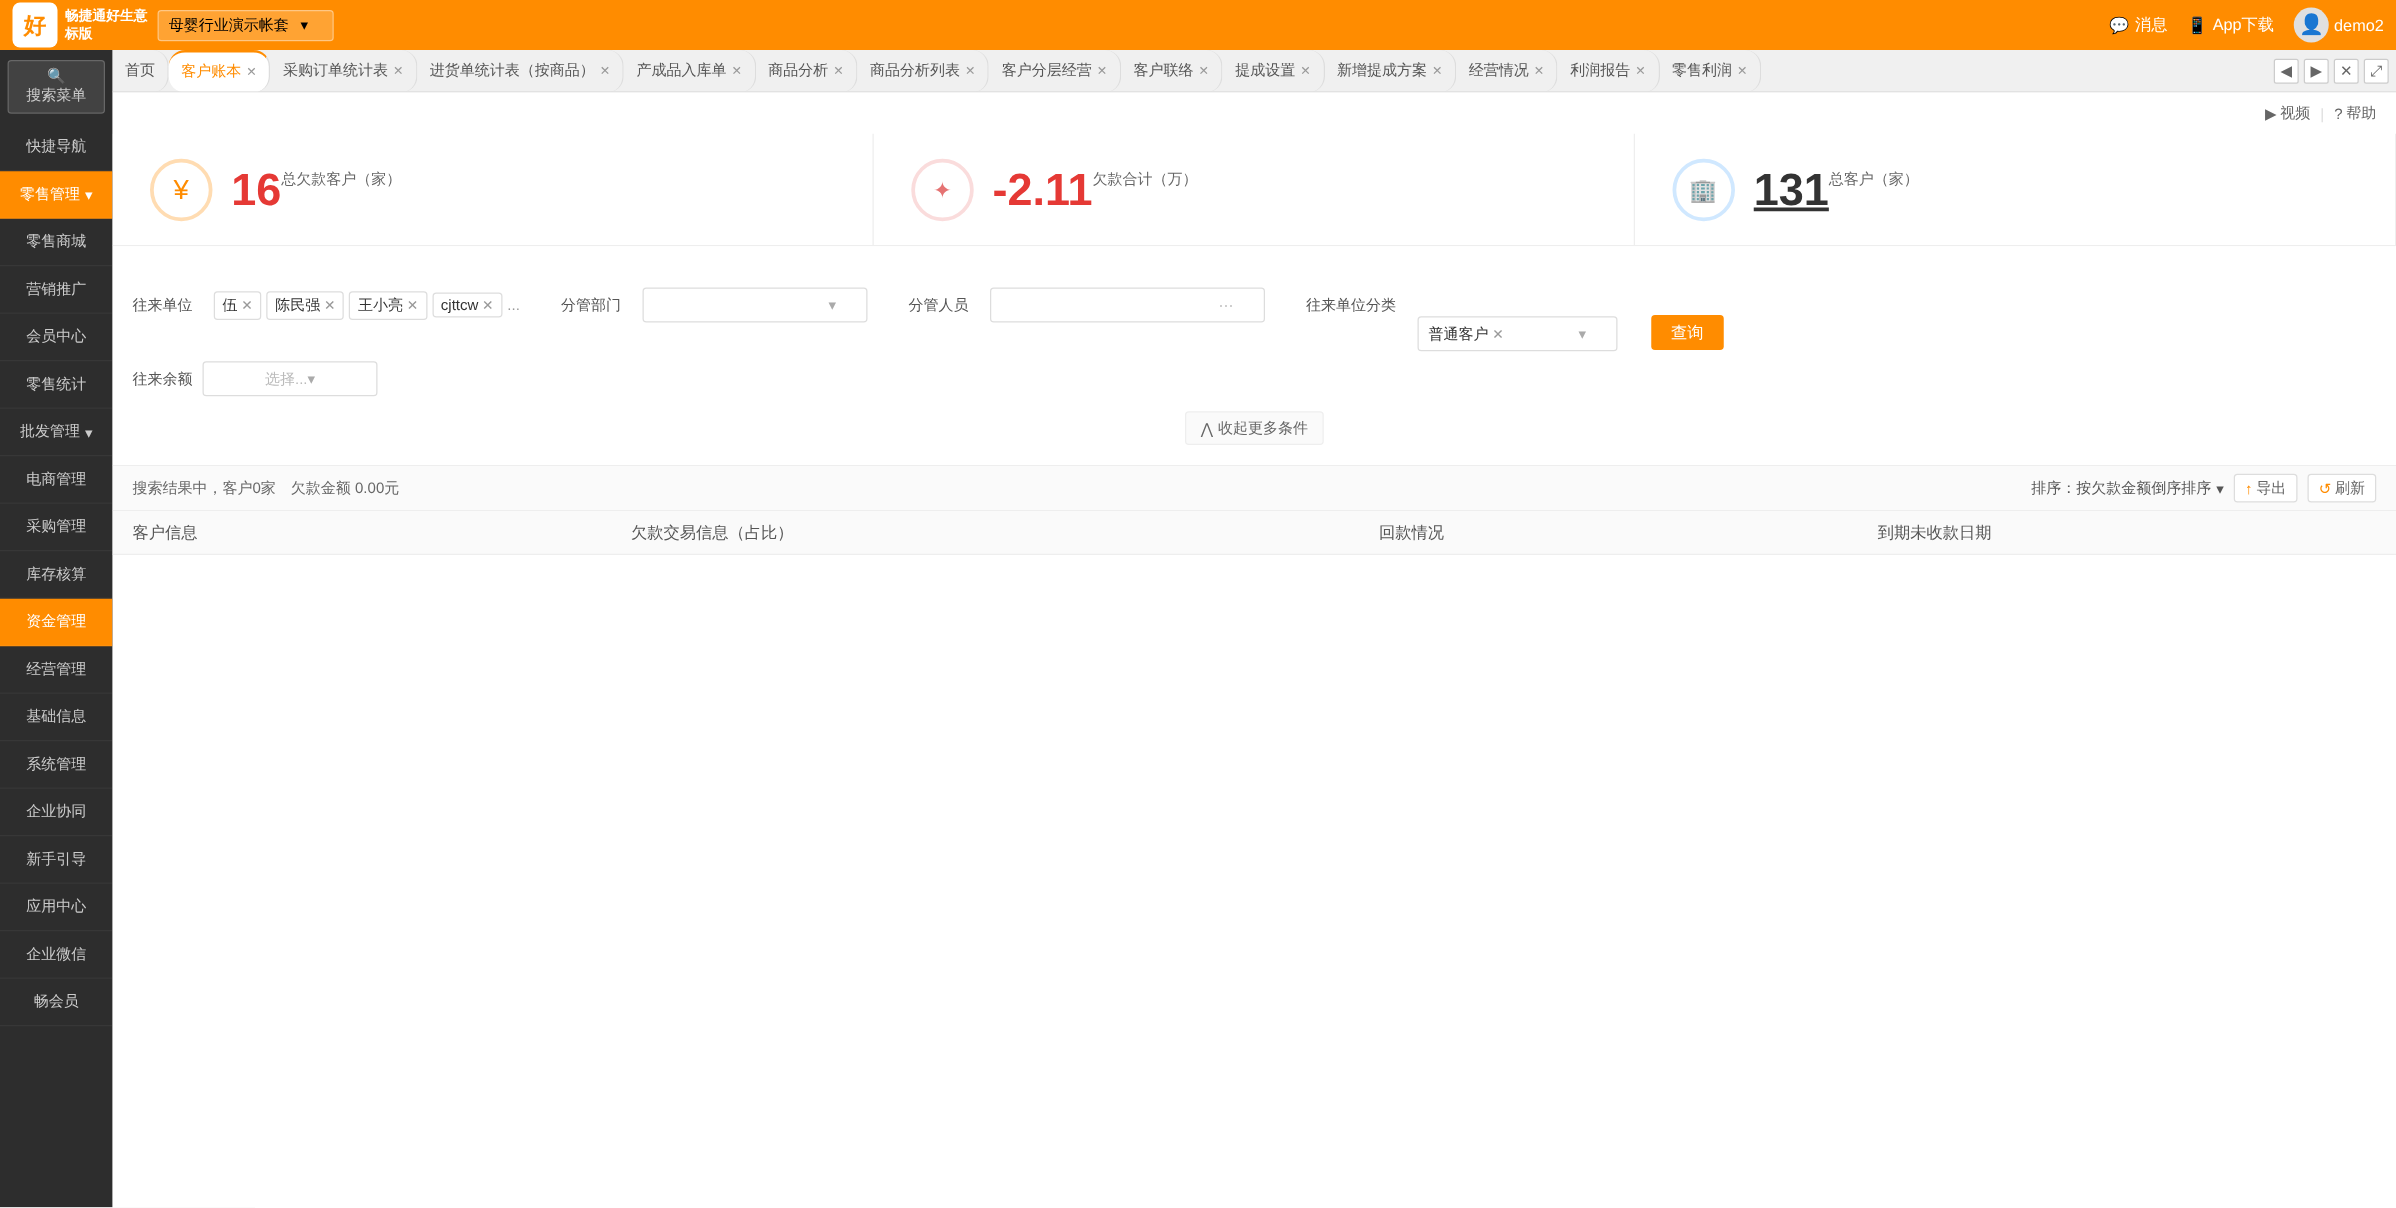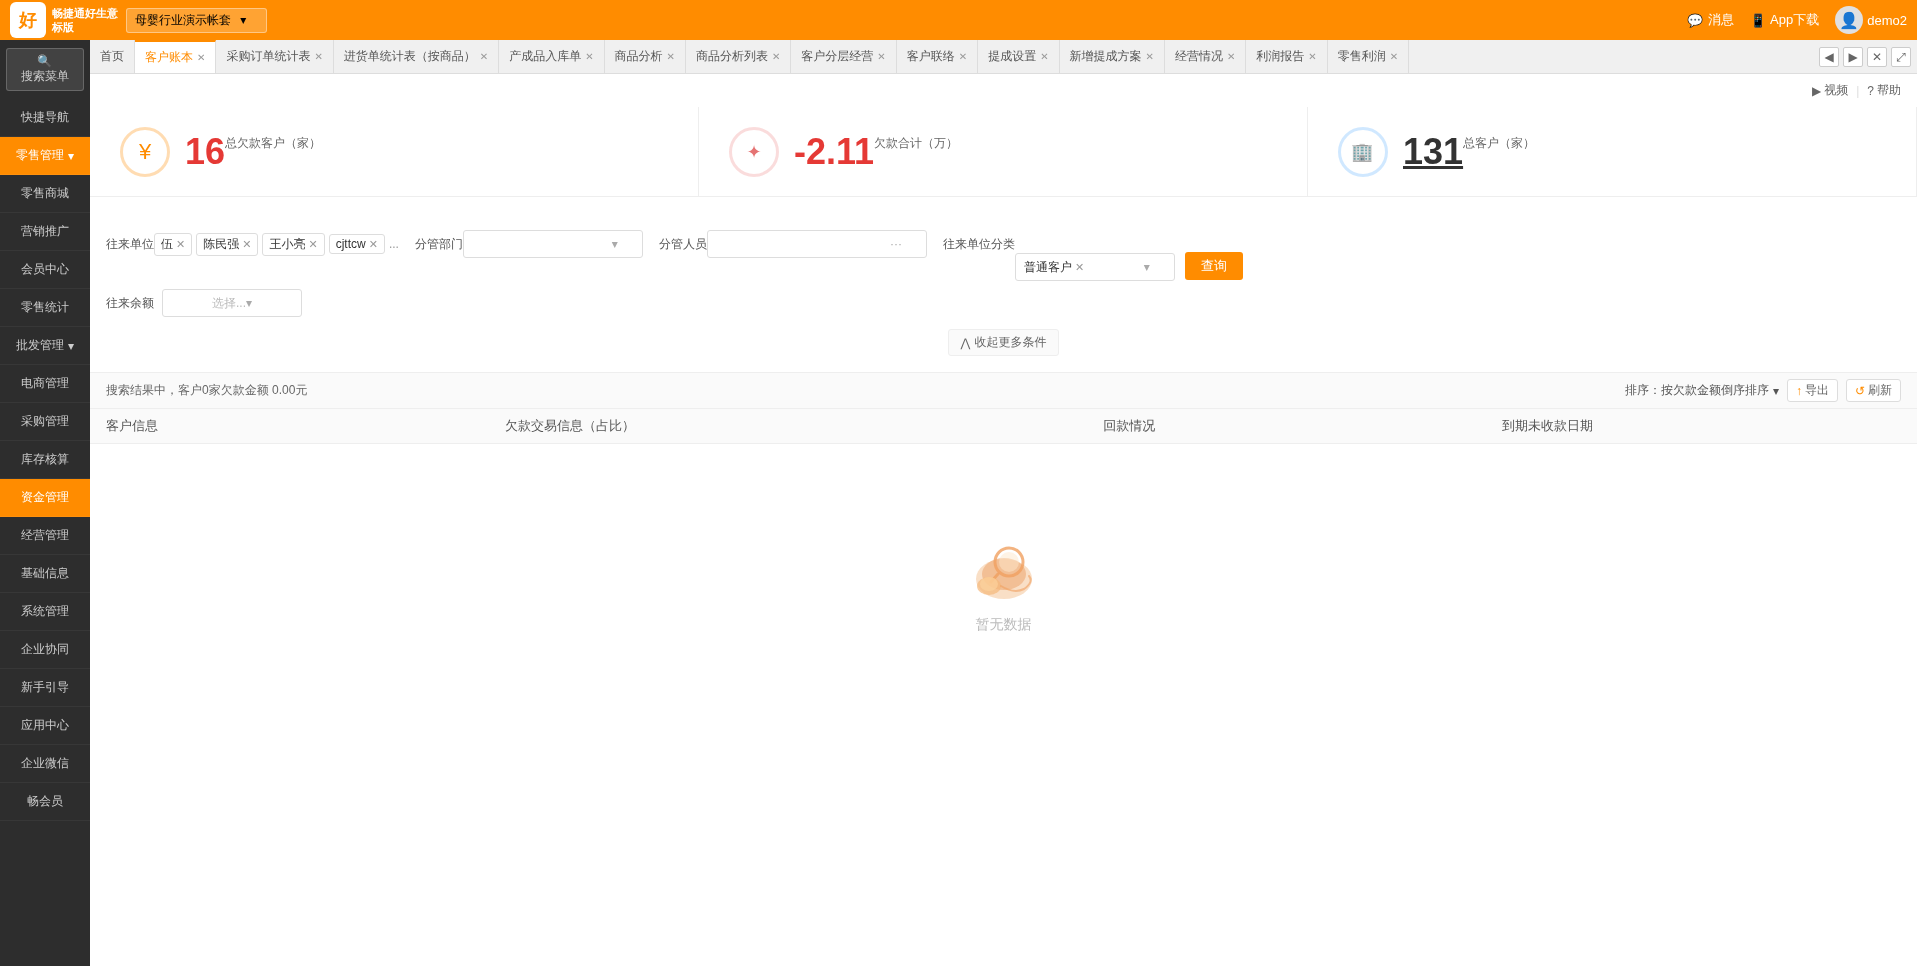--- a/index.html
+++ b/index.html
@@ -23,42 +23,42 @@
     
     .sidebar { width: 90px; background: #2d2d2d; display: flex; flex-direction: column; flex-shrink: 0; overflow-y: auto; }
     .sidebar-search { padding: 8px 6px; }
     .sidebar-search-btn { width: 100%; background: rgba(255,255,255,0.1); border: 1px solid rgba(255,255,255,0.2); border-radius: 3px; color: #ccc; padding: 5px; font-size: 12px; cursor: pointer; text-align: center; }
     .sidebar-item { padding: 10px 6px; text-align: center; color: #ccc; font-size: 12px; cursor: pointer; border-bottom: 1px solid rgba(255,255,255,0.05); }
     .sidebar-item.active { background: #ff8c00; color: white; }
 
     
     .content-area { flex: 1; display: flex; flex-direction: column; overflow: hidden; }
     .tab-bar { background: #f0f0f0; display: flex; align-items: center; height: 34px; border-bottom: 1px solid #ddd; overflow: hidden; flex-shrink: 0; }
-    .tab { display: flex; align-items: center; padding: 0 10px; height: 34px; font-size: 12px; cursor: pointer; border-right: 1px solid #ddd; white-space: nowrap; gap: 4px; color: #555; }
+    .tab { display: flex; align-items: center; padding: 0 10px; height: 34px; font-size: 12px; cursor: pointer; border-right: 1px solid #ddd; white-space: nowrap; gap: 4px; color: #555; border-radius: 13px; }
     .tab.active { background: white; color: #ff8c00; border-top: 2px solid #ff8c00; }
     .tab .close-x { color: #999; font-size: 10px; cursor: pointer; }
     .tab-actions { margin-left: auto; display: flex; align-items: center; gap: 4px; padding: 0 6px; }
     .tab-action-btn { width: 20px; height: 20px; display: flex; align-items: center; justify-content: center; cursor: pointer; color: #666; font-size: 12px; border: 1px solid #ccc; border-radius: 2px; background: white; }
 
     
     .page-content { flex: 1; overflow-y: auto; background: white; }
 
     
     .stats-row { display: flex; background: white; border-bottom: 1px solid #eee; height: 90px; }
     .stat-card { flex: 1; display: flex; align-items: center; padding: 15px 30px; border-right: 1px solid #eee; position: relative; }
     .stat-value { font-size: 36px; font-weight: bold; }
     .stat-value.red { color: #e53935; }
     .stat-value.dark { color: #333; text-decoration: underline; }
     .stat-label { font-size: 12px; color: #666; margin-top: 4px; }
     .stat-text { display: flex; flex-direction: row; }
     .top-right-links { display: flex; align-items: center; gap: 8px; padding: 8px 16px; justify-content: flex-end; font-size: 12px; color: #666; }
 
     
     .filter-area { background: white; padding: 10px 16px; border-bottom: 1px solid #eee; }
-    .filter-row { display: flex; align-items: center; gap: 0; margin-bottom: 8px; flex-wrap: wrap; }
+    .filter-row { display: flex; align-items: center; gap: 17px; margin-bottom: 8px; flex-wrap: wrap; }
     .filter-label { font-size: 12px; color: #555; white-space: nowrap; }
     .filter-tags { display: flex; gap: 4px; flex-wrap: wrap; align-items: center; }
     .tag { background: #fff; border: 1px solid #ddd; border-radius: 3px; padding: 2px 6px; font-size: 12px; display: flex; align-items: center; gap: 3px; color: #333; }
     .tag .remove { color: #999; cursor: pointer; font-size: 11px; }
     .filter-more { color: #999; cursor: pointer; font-size: 12px; }
     .filter-select { border: 1px solid #ddd; border-radius: 3px; padding: 3px 24px 3px 8px; font-size: 12px; min-width: 140px; height: 28px; cursor: pointer; background: white; position: relative; display: flex; align-items: center; justify-content: space-between; }
     .filter-input { border: 1px solid #ddd; border-radius: 3px; padding: 3px 8px; font-size: 12px; min-width: 140px; height: 28px; color: #999; display: flex; align-items: center; justify-content: center; cursor: pointer; }
     .collapse-btn { display: flex; align-items: center; gap: 4px; cursor: pointer; color: #666; font-size: 12px; padding: 4px 12px; border: 1px solid #eee; border-radius: 3px; background: #fafafa; margin: 6px auto; width: fit-content; }
     .query-btn { background: #ff8c00; color: white; border: none; border-radius: 3px; padding: 4px 16px; font-size: 13px; cursor: pointer; height: 28px; margin-top: 44px; }
     .filter-line2 { display: flex; align-items: center; gap: 8px; }
@@ -360,21 +360,21 @@
           <div style="display:flex; justify-content:center; margin-top:6px;">
             <div class="collapse-btn">
               <span>⋀</span>
               <span>收起更多条件</span>
             </div>
           </div>
         </div>
 
         <div class="result-bar">
           <span>搜索结果中，客户0家</span>
-          <span style="">欠款金额 0.00元</span>
+          <span style="margin-left:12px;">欠款金额 0.00元</span>
           <div class="right">
             <div class="sort-select">
               <span>排序：按欠款金额倒序排序</span>
               <span>▾</span>
             </div>
             <div class="action-btn-small">
               <span class="icon">↑</span>
               <span>导出</span>
             </div>
             <div class="action-btn-small">
@@ -384,35 +384,16 @@
           </div>
         </div>
 
         <div class="table-header">
           <div class="table-col-1">客户信息</div>
           <div class="table-col-2">欠款交易信息（占比）</div>
           <div class="table-col-3">回款情况</div>
           <div class="table-col-4">到期未收款日期</div>
         </div>
 
-        <div class="empty-state">
-          <div class="empty-icon">
-            <svg viewBox="0 0 100 80" xmlns="http://www.w3.org/2000/svg">
-
-              <ellipse cx="50" cy="55" rx="28" ry="20" fill="#f5c9a0" opacity="0.6"></ellipse>
-              <ellipse cx="50" cy="50" rx="22" ry="16" fill="#f0b080" opacity="0.7"></ellipse>
-
-              <circle cx="55" cy="38" r="14" fill="none" stroke="#f0a060" stroke-width="3" opacity="0.8"></circle>
-              <circle cx="55" cy="38" r="10" fill="#fde8cc" opacity="0.5"></circle>
-              <line x1="44" y1="50" x2="37" y2="58" stroke="#f0a060" stroke-width="3" stroke-linecap="round" opacity="0.8"></line>
-
-              <ellipse cx="35" cy="62" rx="12" ry="9" fill="#f5b87a" opacity="0.7"></ellipse>
-              <ellipse cx="35" cy="60" rx="9" ry="7" fill="#fdd5a0" opacity="0.6"></ellipse>
-
-              <path d="M47 62 Q60 70 70 65 Q80 58 75 52" fill="none" stroke="#f0a060" stroke-width="2" stroke-linecap="round" opacity="0.6"></path>
-            </svg>
-          </div>
-          <span>暂无数据</span>
-        </div>
       </div>
     </div>
   </div>
 </div>
 
 </body></html>

